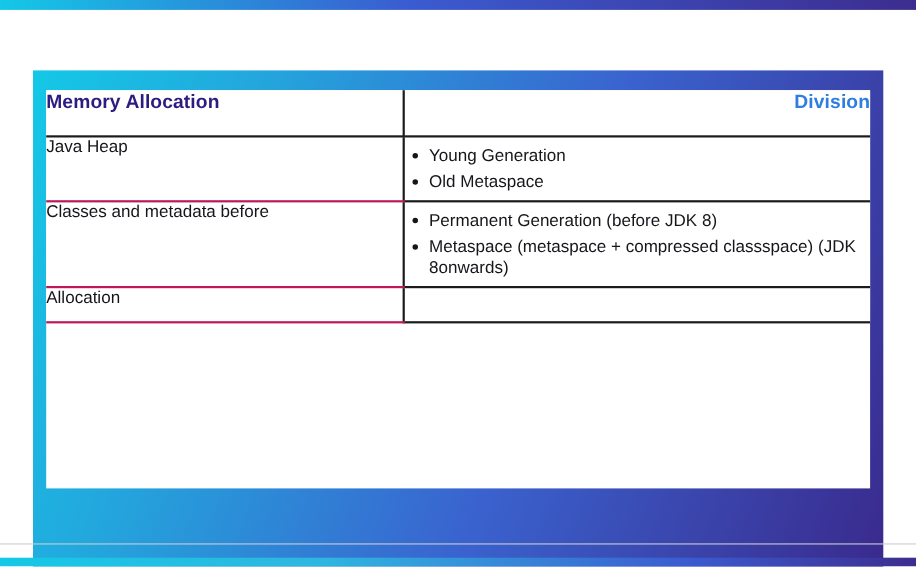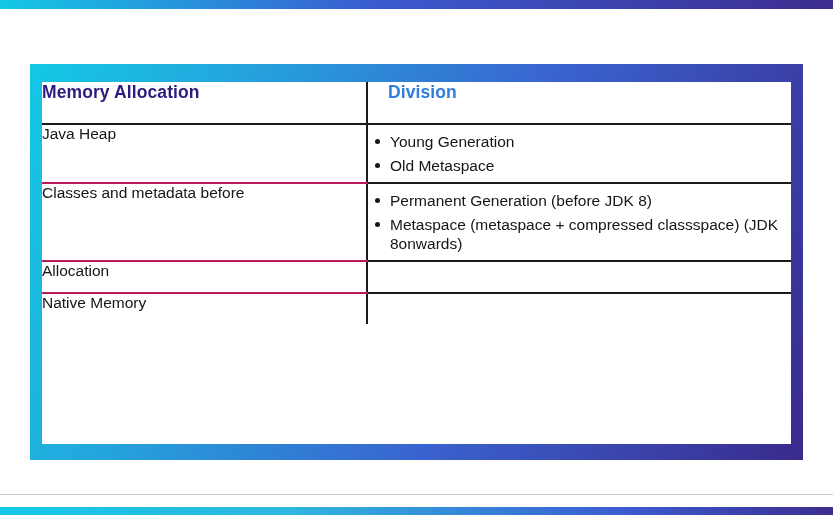--- a/index.html
+++ b/index.html
@@ -40,21 +40,21 @@
     height: 1px;
     background: #c9cdd6;
   }
 
   
   .table-frame {
     position: absolute;
     left: 30px;
     top: 64px;
     width: 773px;
-    height: 396px;
+    height: 452px;
     background: linear-gradient(110deg, #14c8e6 0%, #23a7dd 22%, #3a63cf 58%, #3a2a8d 100%);
     padding: 0;
     box-sizing: border-box;
   }
 
   .table-inner {
     position: absolute;
     left: 12px;
     top: 18px;
     width: 749px;
@@ -82,20 +82,21 @@
   .hdr-cell {
     padding: 20px 24px 18px 24px;
     border-bottom: 2px solid #1b1b1b;
     border-right: 2px solid #1b1b1b;
     height: 42px;
     box-sizing: border-box;
   }
   .hdr-cell.last {
     border-right: none;
     padding-left: 20px;
+    text-align: right;
   }
   .hdr-text {
     color: #2d1b80;
     font-size: 17.5px;
     font-weight: bold;
     letter-spacing: 0.1px;
   }
   .hdr-text.accent {
     color: #2e7de0;
   }
@@ -187,25 +188,19 @@
               <li>Metaspace (metaspace + compressed classspace) (JDK 8onwards)</li>
             </ul>
           </td>
         </tr>
         <tr>
           <td class="row-label">Allocation</td>
           <td class="row-div">
             <div class="empty-cell"></div>
           </td>
         </tr>
-        <tr class="last-row">
-          <td class="row-label">Native Memory</td>
-          <td class="row-div">
-            <div class="empty-cell"></div>
-          </td>
-        </tr>
       </tbody>
     </table>
   </div>
 </div>
 
 <div class="bottom-rule"></div>
 <div class="bottom-bar"></div>
 
 </body></html>

